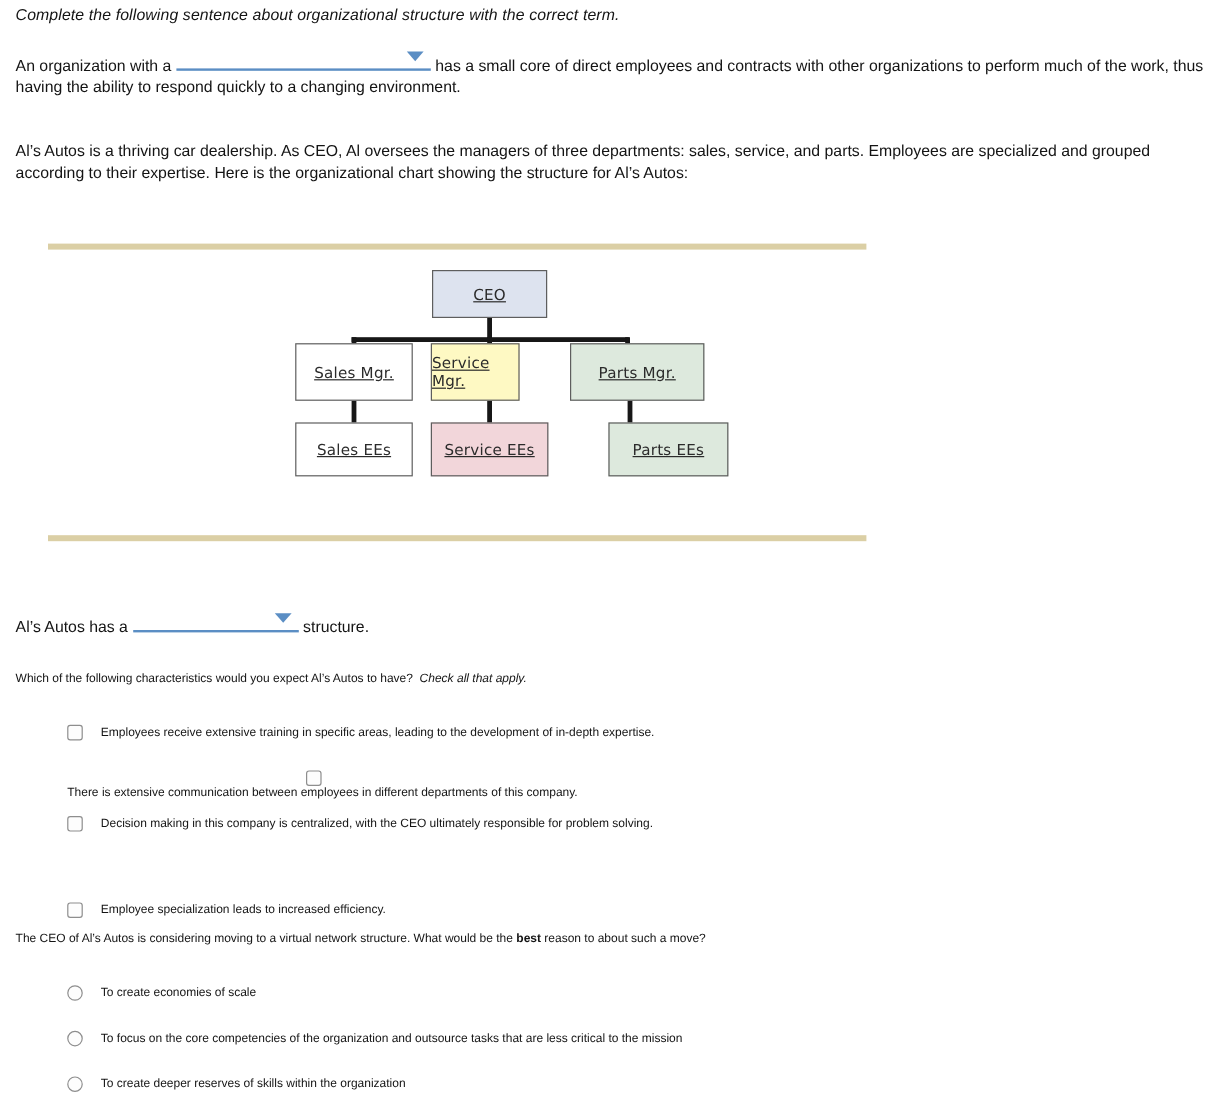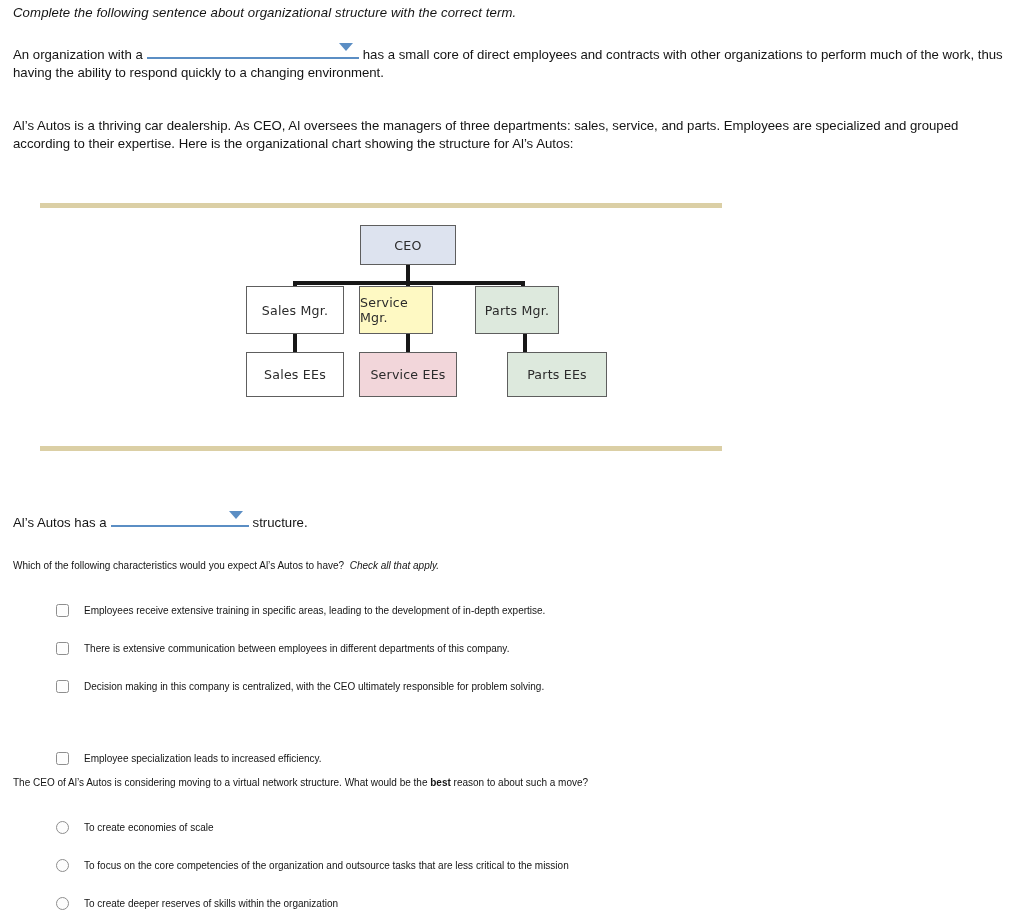--- a/index.html
+++ b/index.html
@@ -94,20 +94,21 @@
     position: absolute;
     border: 1.6px solid #5e5e5e;
     box-sizing: border-box;
     display: flex;
     align-items: center;
     justify-content: center;
     font-size: 12.6px;
     color: #2b2b2b;
     font-family: "DejaVu Sans", sans-serif;
     letter-spacing: 0.2px;
+    text-decoration: underline;
   }
 
   .node-ceo {
     left: 120px;
     top: 0px;
     width: 96px;
     height: 40px;
     background: #dde3ef;
   }
 
@@ -121,21 +122,21 @@
   .node-service-mgr {
     left: 119px;
     top: 61px;
     width: 74px;
     height: 48px;
     background: #fef9c3;
   }
   .node-parts-mgr {
     left: 235px;
     top: 61px;
-    width: 84px;
+    width: 112px;
     height: 48px;
     background: #dde9dd;
   }
 
   .node-sales-ees {
     left: 6px;
     top: 127px;
     width: 98px;
     height: 45px;
     background: #ffffff;
@@ -219,21 +220,21 @@
     height: 13px;
     border: 1.4px solid #8e8e8e;
     border-radius: 50%;
     background: #fdfdfd;
     box-sizing: border-box;
     flex: none;
     margin-right: 15px;
   }
 
   .chk-1 { top: 604px; }
-  .chk-2 { top: 642px; }
+  .chk-2 { top: 642px; flex-direction: column; }
   .chk-3 { top: 680px; }
   .chk-4 { top: 752px; }
 
   .rad-1 { top: 821px; }
   .rad-2 { top: 859px; }
   .rad-3 { top: 897px; }
 </style>
 </head>
 <body>
 

